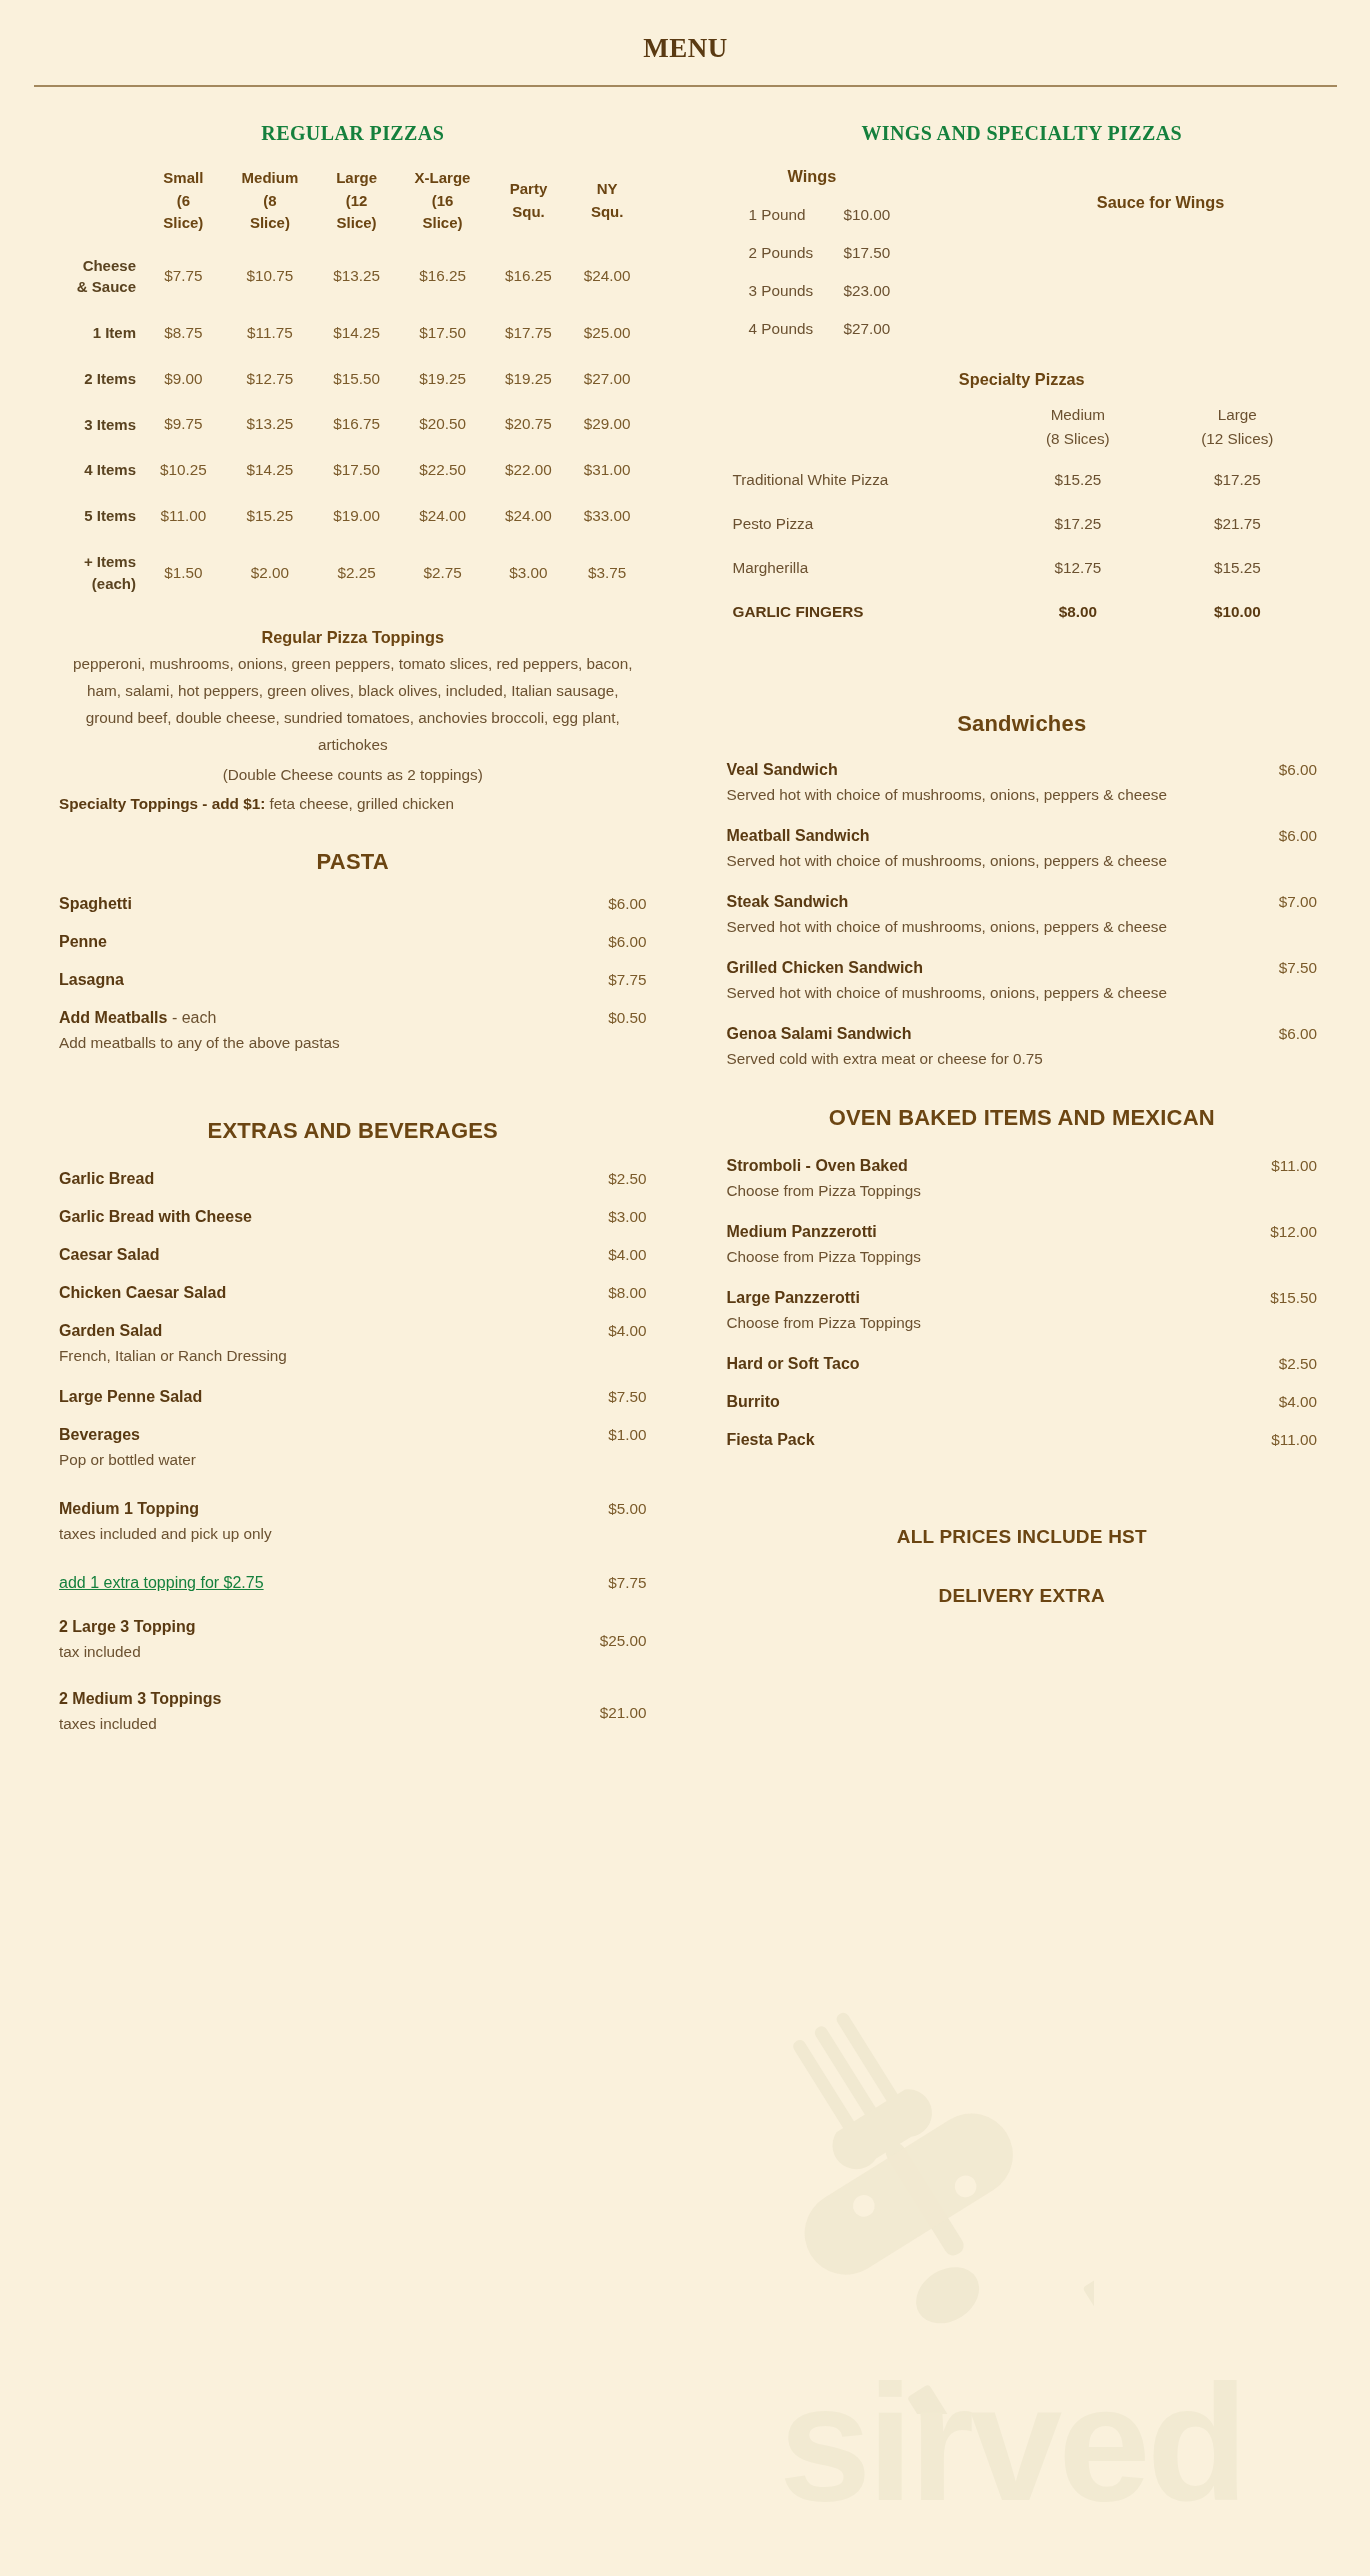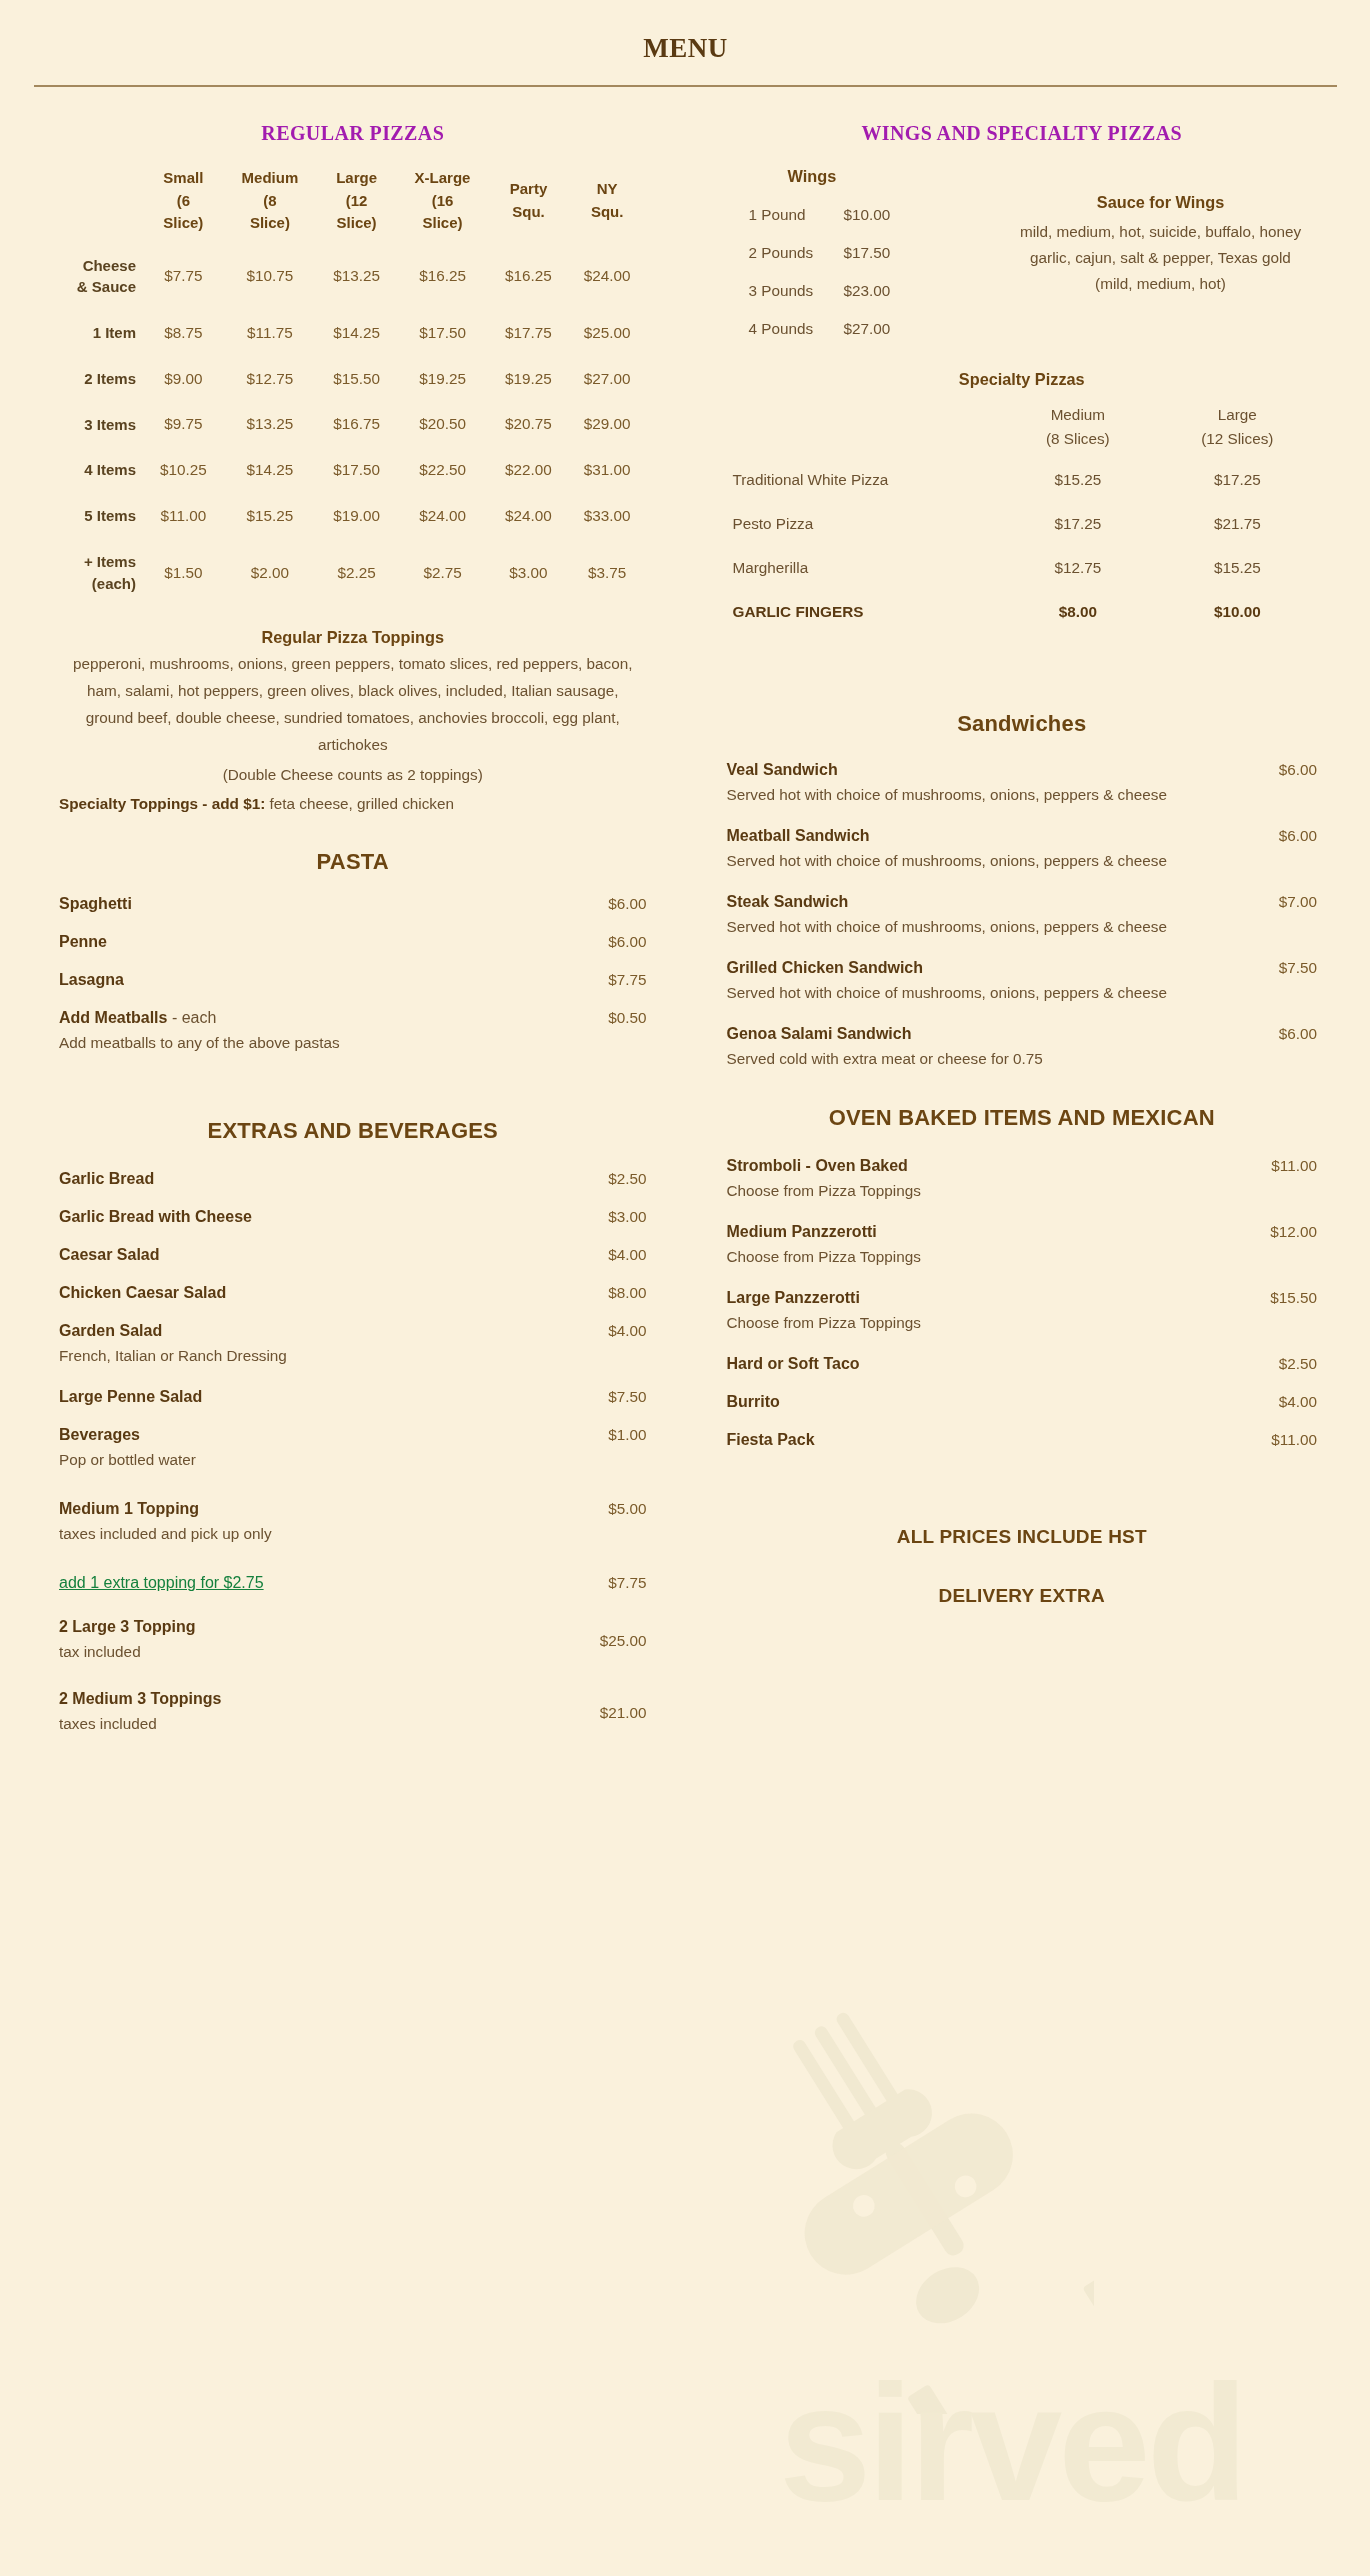--- a/index.html
+++ b/index.html
@@ -74,21 +74,21 @@
   }
   .col-left { padding-right: 39px; padding-left: 25px;}
   .col-right { padding-left: 41px; padding-right: 20px;}
 
   .sec-head-serif {
     text-align: center;
     font-family: "Liberation Serif", serif;
     font-weight: 700;
     font-size: 20px;
     letter-spacing: 0.4px;
-    color: #a21caf;
+    color: #15803d;
     margin-top: 35px;
   }
   .sec-head-sans {
     text-align: center;
     font-family: "Liberation Sans", sans-serif;
     font-weight: 700;
     font-size: 22px;
     color: #6b4512;
     letter-spacing: 0.2px;
   }
@@ -544,21 +544,20 @@
             <div class="w-qty">3 Pounds</div>
             <div class="w-price">$23.00</div>
           </div>
           <div class="wings-row">
             <div class="w-qty">4 Pounds</div>
             <div class="w-price">$27.00</div>
           </div>
         </div>
         <div class="wings-right">
           <div class="sauce-head">Sauce for Wings</div>
-          <div class="sauce-text">mild, medium, hot, suicide, buffalo, honey garlic, cajun, salt &amp; pepper, Texas gold (mild, medium, hot)</div>
         </div>
       </div>
 
       <div class="sub-head" style="margin-top:32px">Specialty Pizzas</div>
 
       <table class="spec">
         <thead>
           <tr>
             <th style="width:46%"></th>
             <th style="width:27%">

